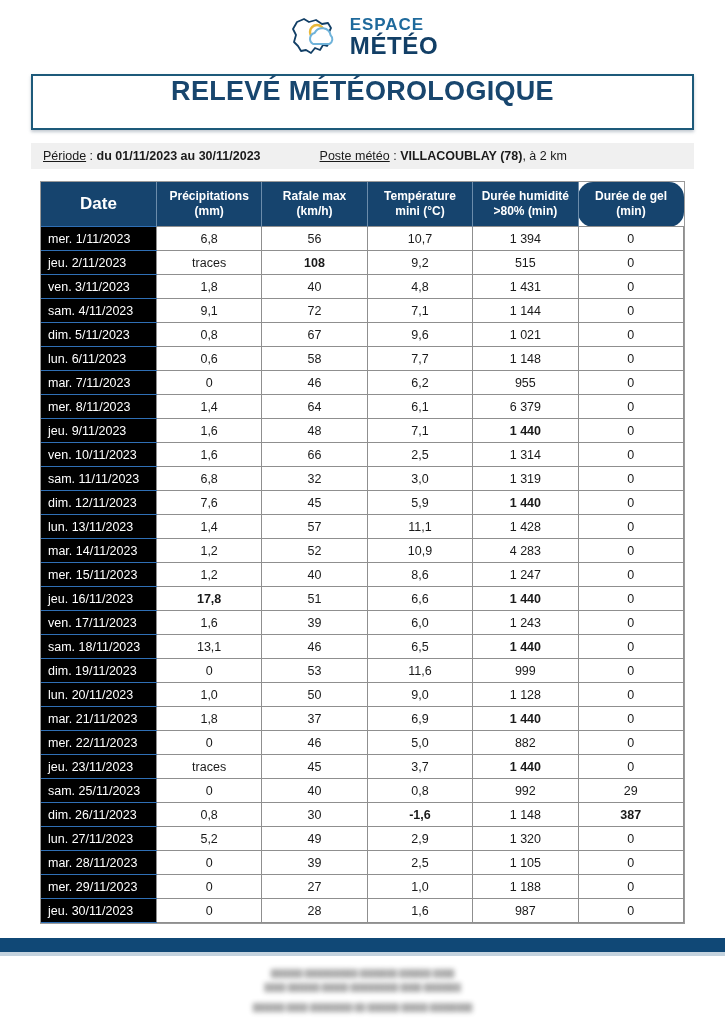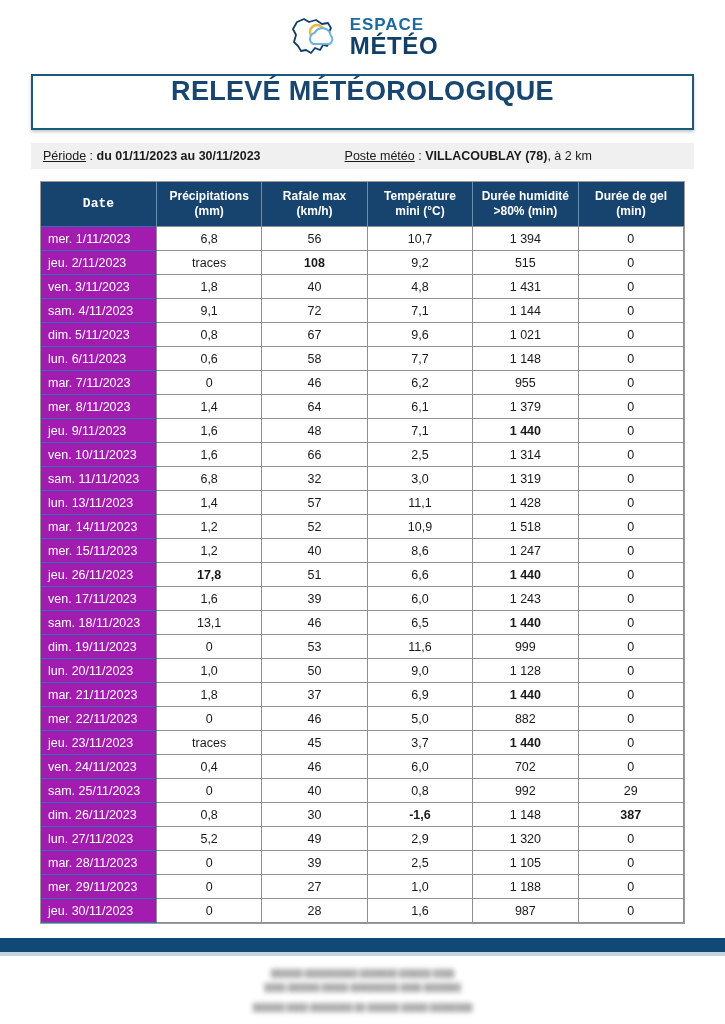--- a/index.html
+++ b/index.html
@@ -79,21 +79,21 @@
     margin: 13px 31px 2px 31px;
     height: 26px;
     background: #f0f0f0;
     display: flex;
     align-items: center;
     box-sizing: border-box;
     font-size: 12.5px;
   }
   .period-item { white-space: nowrap; }
   .period-item.first { padding-left: 12px; }
-  .period-item.second { padding-left: 84px; }
+  .period-item.second { padding-left: 59px; }
   .lbl-underline { text-decoration: underline; }
   .strong { font-weight: bold; }
 
   
   .table-wrap {
     margin: 12px 40px 0 40px;
     border: 1px solid #9a9a9a;
     box-sizing: border-box;
   }
   table {
@@ -105,34 +105,34 @@
     background: #16446e;
     color: #ffffff;
     font-size: 12px;
     font-weight: bold;
     line-height: 1.25;
     padding: 7px 2px;
     text-align: center;
     border-right: 1px solid #6b8cab;
     vertical-align: middle;
   }
-  thead th:last-child { border-right: none; }
-  thead th.col-date { font-size: 13px; font-family: Liberation Mono, monospace; }
+  thead th:last-child { border-right: none; border-radius: 15px; }
+  thead th.col-date { font-size: 17px; }
 
   tbody td {
     font-size: 12.5px;
     height: 23px;
     padding: 0 2px;
     text-align: center;
     border: 1px solid #8f8f8f;
     background: #ffffff;
     color: #1a1a1a;
   }
   tbody td.date-cell {
-    background: #a21caf;
+    background: #000000;
     color: #ffffff;
     text-align: left;
     padding-left: 7px;
     border-right: 1px solid #8f8f8f;
     border-top-color: #2f6fb5;
     border-bottom-color: #2f6fb5;
     border-left: none;
   }
   tbody td.bold { font-weight: bold; }
 
@@ -286,21 +286,21 @@
           <td>46</td>
           <td>6,2</td>
           <td>955</td>
           <td>0</td>
         </tr>
         <tr>
           <td class="date-cell">mer. 8/11/2023</td>
           <td>1,4</td>
           <td>64</td>
           <td>6,1</td>
-          <td>1 379</td>
+          <td>6 379</td>
           <td>0</td>
         </tr>
         <tr>
           <td class="date-cell">jeu. 9/11/2023</td>
           <td>1,6</td>
           <td>48</td>
           <td>7,1</td>
           <td class="bold">1 440</td>
           <td>0</td>
         </tr>
@@ -314,45 +314,53 @@
         </tr>
         <tr>
           <td class="date-cell">sam. 11/11/2023</td>
           <td>6,8</td>
           <td>32</td>
           <td>3,0</td>
           <td>1 319</td>
           <td>0</td>
         </tr>
         <tr>
+          <td class="date-cell">dim. 12/11/2023</td>
+          <td>7,6</td>
+          <td>45</td>
+          <td>5,9</td>
+          <td class="bold">1 440</td>
+          <td>0</td>
+        </tr>
+        <tr>
           <td class="date-cell">lun. 13/11/2023</td>
           <td>1,4</td>
           <td>57</td>
           <td>11,1</td>
           <td>1 428</td>
           <td>0</td>
         </tr>
         <tr>
           <td class="date-cell">mar. 14/11/2023</td>
           <td>1,2</td>
           <td>52</td>
           <td>10,9</td>
-          <td>1 518</td>
+          <td>4 283</td>
           <td>0</td>
         </tr>
         <tr>
           <td class="date-cell">mer. 15/11/2023</td>
           <td>1,2</td>
           <td>40</td>
           <td>8,6</td>
           <td>1 247</td>
           <td>0</td>
         </tr>
         <tr>
-          <td class="date-cell">jeu. 26/11/2023</td>
+          <td class="date-cell">jeu. 16/11/2023</td>
           <td class="bold">17,8</td>
           <td>51</td>
           <td>6,6</td>
           <td class="bold">1 440</td>
           <td>0</td>
         </tr>
         <tr>
           <td class="date-cell">ven. 17/11/2023</td>
           <td>1,6</td>
           <td>39</td>
@@ -399,28 +407,20 @@
           <td>5,0</td>
           <td>882</td>
           <td>0</td>
         </tr>
         <tr>
           <td class="date-cell">jeu. 23/11/2023</td>
           <td>traces</td>
           <td>45</td>
           <td>3,7</td>
           <td class="bold">1 440</td>
-          <td>0</td>
-        </tr>
-        <tr>
-          <td class="date-cell">ven. 24/11/2023</td>
-          <td>0,4</td>
-          <td>46</td>
-          <td>6,0</td>
-          <td>702</td>
           <td>0</td>
         </tr>
         <tr>
           <td class="date-cell">sam. 25/11/2023</td>
           <td>0</td>
           <td>40</td>
           <td>0,8</td>
           <td>992</td>
           <td>29</td>
         </tr>

